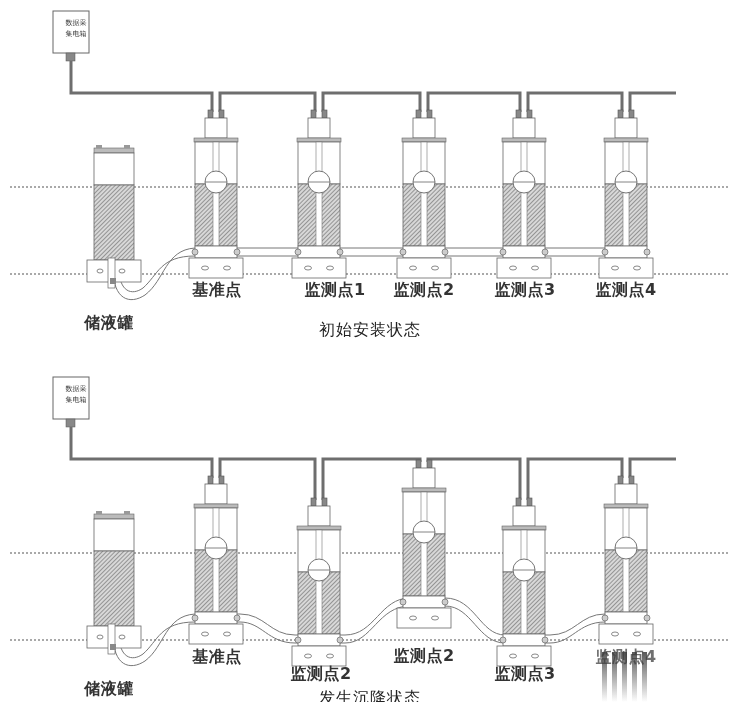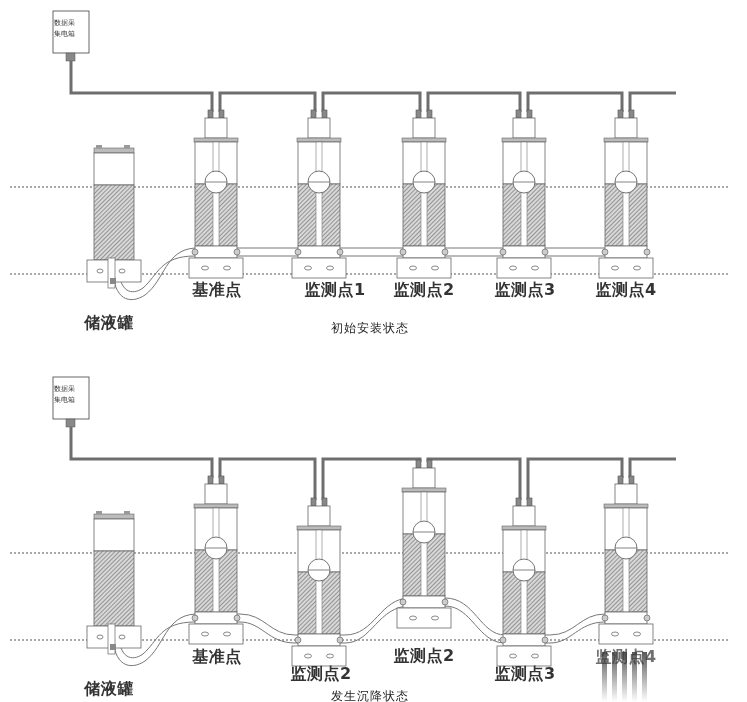--- a/index.html
+++ b/index.html
@@ -1,24 +1,24 @@
 <!DOCTYPE html>
 <html><head>
 <meta charset="utf-8">
 <style>
   html, body { margin: 0; padding: 0; background: #ffffff; }
   body { width: 747px; height: 702px; overflow: hidden; position: relative;
          font-family: "DejaVu Sans", sans-serif; }
   #canvas { position: absolute; left: 0; top: 0; width: 747px; height: 702px; }
   .lbl { position: absolute; font-size: 16px; font-weight: bold; color: #333;
          white-space: nowrap; transform: translateX(-50%); letter-spacing: 0.5px; }
-  .title { position: absolute; font-size: 12px; color: #222; white-space: nowrap;
+  .title { position: absolute; font-size: 16px; color: #222; white-space: nowrap;
            transform: translateX(-50%); letter-spacing: 1px; }
   .boxtxt { position: absolute; font-size: 7px; color: #333; line-height: 11px;
-            width: 44px; }
+            text-align: center; width: 44px; }
   .blurred { filter: blur(0.6px); }
   .fade { position:absolute; left:602px; top:652px; width:50px; height:50px;
           background: linear-gradient(to bottom, rgba(60,60,60,0.85), rgba(255,255,255,0));
           -webkit-mask: repeating-linear-gradient(90deg, #000 0 5px, transparent 5px 10px);
           mask: repeating-linear-gradient(90deg, #000 0 5px, transparent 5px 10px); }
 </style>
 </head>
 <body>
 
 <svg id="canvas" viewBox="0 0 747 702" xmlns="http://www.w3.org/2000/svg">

